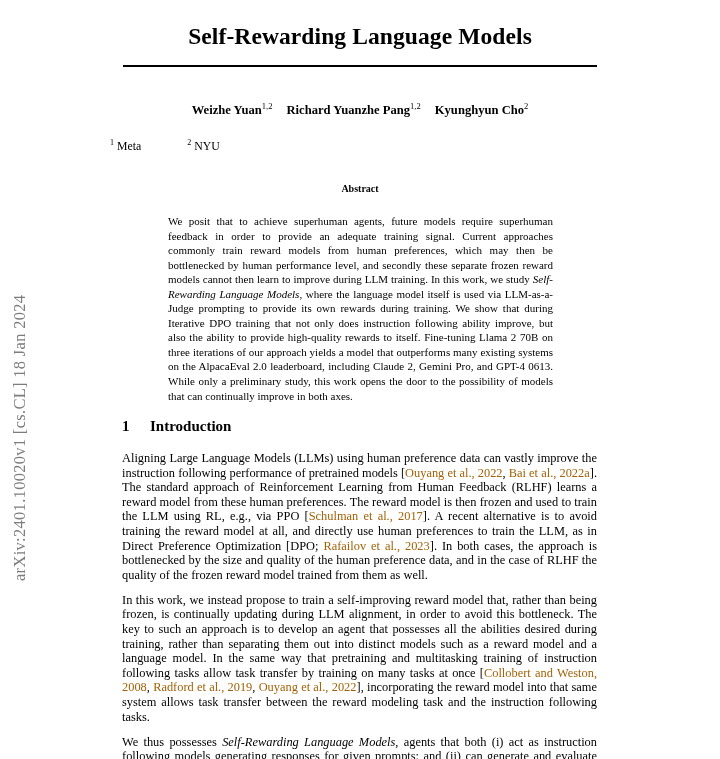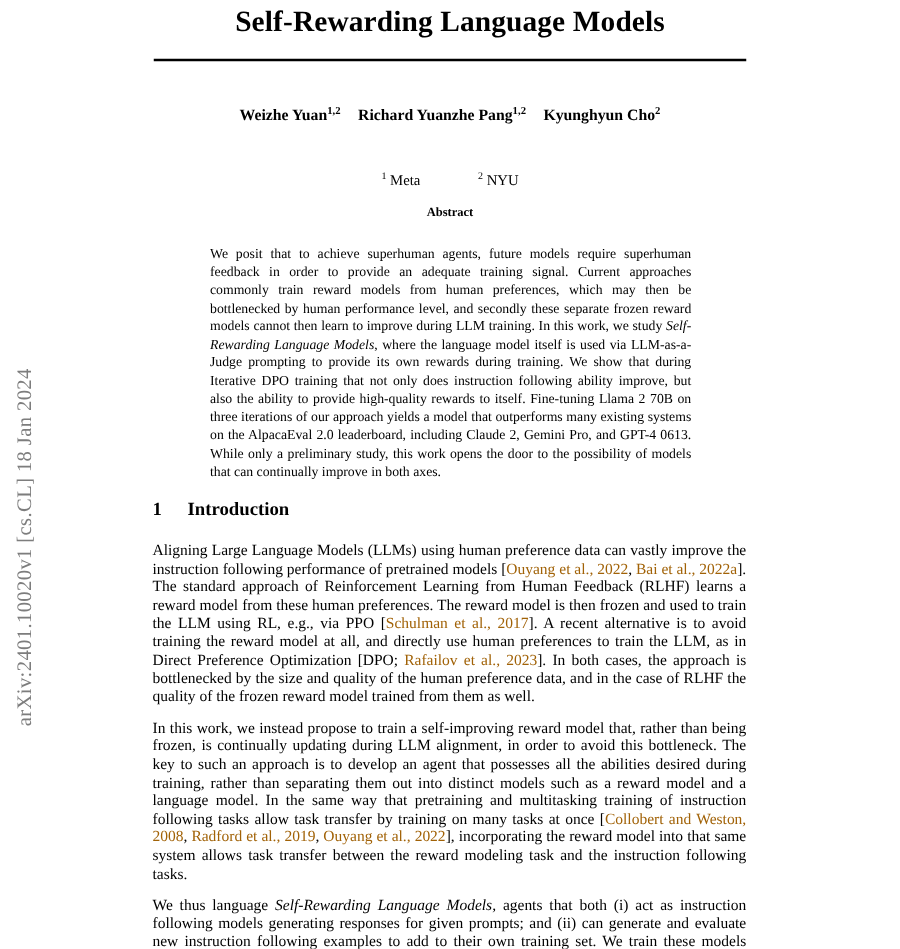--- a/index.html
+++ b/index.html
@@ -35,21 +35,21 @@
     font-size: 16.5px;
     letter-spacing: 0.3px;
     color: #7d7d7d;
     white-space: nowrap;
   }
 
   
   .page {
     position: absolute;
     left: 0;
-    top: 0;
+    top: 18px;
     width: 720px;
     height: 734px;
   }
 
   .title {
     position: absolute;
     left: 110px;
     top: 5px;
     width: 500px;
     text-align: center;
@@ -73,30 +73,28 @@
     top: 80px;
     width: 500px;
     text-align: center;
     font-size: 12.6px;
     font-weight: bold;
     line-height: 17px;
   }
   .authors .au { white-space: nowrap; }
   .authors .gap { display: inline-block; width: 14px; }
   sup { font-size: 0.68em; font-weight: normal; vertical-align: super; }
-  .authors sup { font-weight: bold; text-align: right; }
+  .authors sup { font-weight: normal; text-align: right; }
 
   .affils {
     position: absolute;
     left: 110px;
     top: 120px;
     width: 500px;
-    text-align: center;
     font-size: 11.8px;
-    margin-top: 16px;
   }
   .affils .aff { display: inline-block; }
   .affils .gap2 { display: inline-block; width: 46px; }
 
   .abstract-head {
     position: absolute;
     left: 110px;
     top: 165px;
     width: 500px;
     text-align: center;
@@ -161,16 +159,16 @@
 
   <div class="abstract-body"><span>We posit that to achieve superhuman agents, future models require superhuman feedback in order to provide an adequate training signal. Current approaches commonly train reward models from human preferences, which may then be bottlenecked by human performance level, and secondly these separate frozen reward models cannot then learn to improve during LLM training. In this work, we study </span><em>Self-Rewarding Language Models</em><span>, where the language model itself is used via LLM-as-a-Judge prompting to provide its own rewards during training. We show that during Iterative DPO training that not only does instruction following ability improve, but also the ability to provide high-quality rewards to itself. Fine-tuning Llama 2 70B on three iterations of our approach yields a model that outperforms many existing systems on the AlpacaEval 2.0 leaderboard, including Claude 2, Gemini Pro, and GPT-4 0613. While only a preliminary study, this work opens the door to the possibility of models that can continually improve in both axes.</span></div>
 
   <div class="sec-head">
     <span class="num">1</span><span>Introduction</span>
   </div>
 
   <div class="body-text">
       <p><span>Aligning Large Language Models (LLMs) using human preference data can vastly improve the instruction following performance of pretrained models [</span><span class="cite">Ouyang et al., 2022</span><span>, </span><span class="cite">Bai et al., 2022a</span><span>]. The standard approach of Reinforcement Learning from Human Feedback (RLHF) learns a reward model from these human preferences. The reward model is then frozen and used to train the LLM using RL, e.g., via PPO [</span><span class="cite">Schulman et al., 2017</span><span>]. A recent alternative is to avoid training the reward model at all, and directly use human preferences to train the LLM, as in Direct Preference Optimization [DPO; </span><span class="cite">Rafailov et al., 2023</span><span>]. In both cases, the approach is bottlenecked by the size and quality of the human preference data, and in the case of RLHF the quality of the frozen reward model trained from them as well.</span></p>
       <p><span>In this work, we instead propose to train a self-improving reward model that, rather than being frozen, is continually updating during LLM alignment, in order to avoid this bottleneck. The key to such an approach is to develop an agent that possesses all the abilities desired during training, rather than separating them out into distinct models such as a reward model and a language model. In the same way that pretraining and multitasking training of instruction following tasks allow task transfer by training on many tasks at once [</span><span class="cite">Collobert and Weston, 2008</span><span>, </span><span class="cite">Radford et al., 2019</span><span>, </span><span class="cite">Ouyang et al., 2022</span><span>], incorporating the reward model into that same system allows task transfer between the reward modeling task and the instruction following tasks.</span></p>
-      <p><span>We thus language </span><em>Self-Rewarding Language Models</em><span>, agents that both (i) act as instruction following models generating responses for given prompts; and (ii) can generate and evaluate new instruction following examples to add to their own training set. We train these models using an Iterative DPO framework similar to that recently introduced in </span></p>
+      <p><span>We thus possesses </span><em>Self-Rewarding Language Models</em><span>, agents that both (i) act as instruction following models generating responses for given prompts; and (ii) can generate and evaluate new instruction following examples to add to their own training set. We train these models using an Iterative DPO framework similar to that recently introduced in </span></p>
     </div>
 
 </div>
 
 </body></html>

